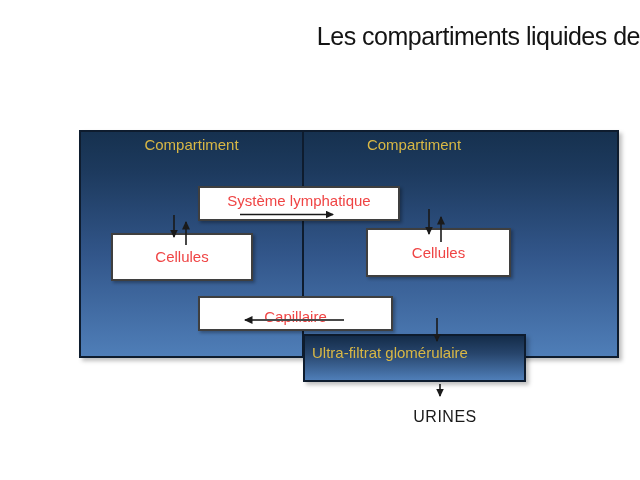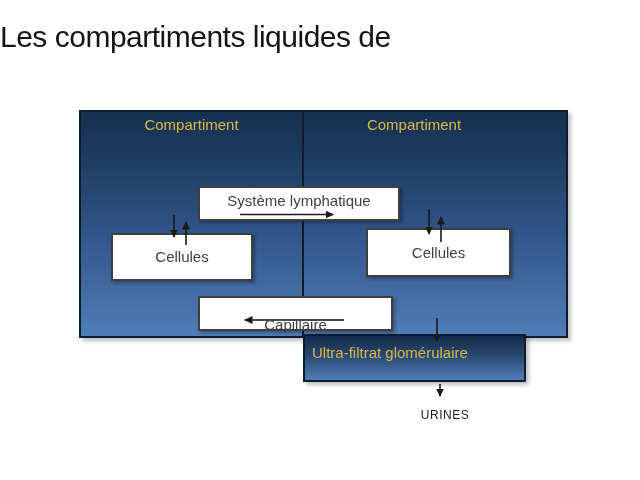--- a/index.html
+++ b/index.html
@@ -1,25 +1,25 @@
 <!DOCTYPE html>
 <html><head>
 <meta charset="utf-8">
 <style>
   html,body{margin:0;padding:0;background:#ffffff;}
   .slide{
     position:relative;width:640px;height:480px;background:#ffffff;overflow:hidden;
     font-family:"Liberation Sans",sans-serif;
   }
   .title{
-    position:absolute;top:18px;left:0;width:640px;text-align:left;
-    font-size:30px;line-height:37px;letter-spacing:-0.5px;color:#141414;font-weight:400;
+    position:absolute;top:18px;left:0;width:640px;text-align:right;
+    font-size:25px;line-height:37px;letter-spacing:-0.5px;color:#141414;font-weight:400;
   }
   .compartments{
-    position:absolute;left:79px;top:110px;width:489px;height:228px;
+    position:absolute;left:79px;top:130px;width:540px;height:228px;
     background:linear-gradient(to bottom,#16314f 0%,#1d3a5e 18%,#32568a 55%,#4f7eb8 100%);
     border:2px solid #0e1c2e;box-sizing:border-box;
     box-shadow:3px 3px 4px rgba(0,0,0,0.25);
   }
   .divider{
     position:absolute;left:221px;top:0;width:2px;height:100%;background:#0e1c2e;
   }
   .comp-label{
     position:absolute;top:3px;text-align:center;font-size:15px;line-height:19px;
     color:#d9b845;
@@ -29,29 +29,29 @@
   .uf-box{
     position:absolute;left:303px;top:334px;width:223px;height:48px;
     background:linear-gradient(to bottom,#142c49 0%,#27456c 40%,#4f7eb8 100%);
     border:2px solid #0e1c2e;box-sizing:border-box;
     box-shadow:3px 3px 4px rgba(0,0,0,0.25);
     color:#d9b845;font-size:15px;padding:8px 0 0 7px;
   }
   .white-box{
     position:absolute;background:#ffffff;border:2px solid #3f3f3f;box-sizing:border-box;
     box-shadow:2px 2px 3px rgba(0,0,0,0.3);
-    color:#404040;font-size:15px;text-align:center;
+    color:#ef4444;font-size:15px;text-align:center;
   }
   .box-lymphatic{left:198px;top:186px;width:202px;height:35px;padding-top:4px;}
   .box-cells-left{left:111px;top:233px;width:142px;height:48px;line-height:44px;}
   .box-cells-right{left:366px;top:228px;width:145px;height:49px;line-height:45px;}
-  .box-capillary{left:198px;top:296px;width:195px;height:35px;padding-top:18px;}
+  .box-capillary{left:198px;top:296px;width:195px;height:35px;padding-top:10px;}
   .urines{
     position:absolute;left:398px;top:408px;width:94px;text-align:center;
-    font-size:12px;color:#1a1a1a;letter-spacing:0.5px;
+    font-size:16px;color:#1a1a1a;letter-spacing:0.5px;
   }
   .arrow-layer{position:absolute;left:0;top:0;pointer-events:none;}
 </style>
 </head>
 <body>
 
 <div class="slide">
 
   <div class="title">
     <div>Les compartiments liquides de</div>

